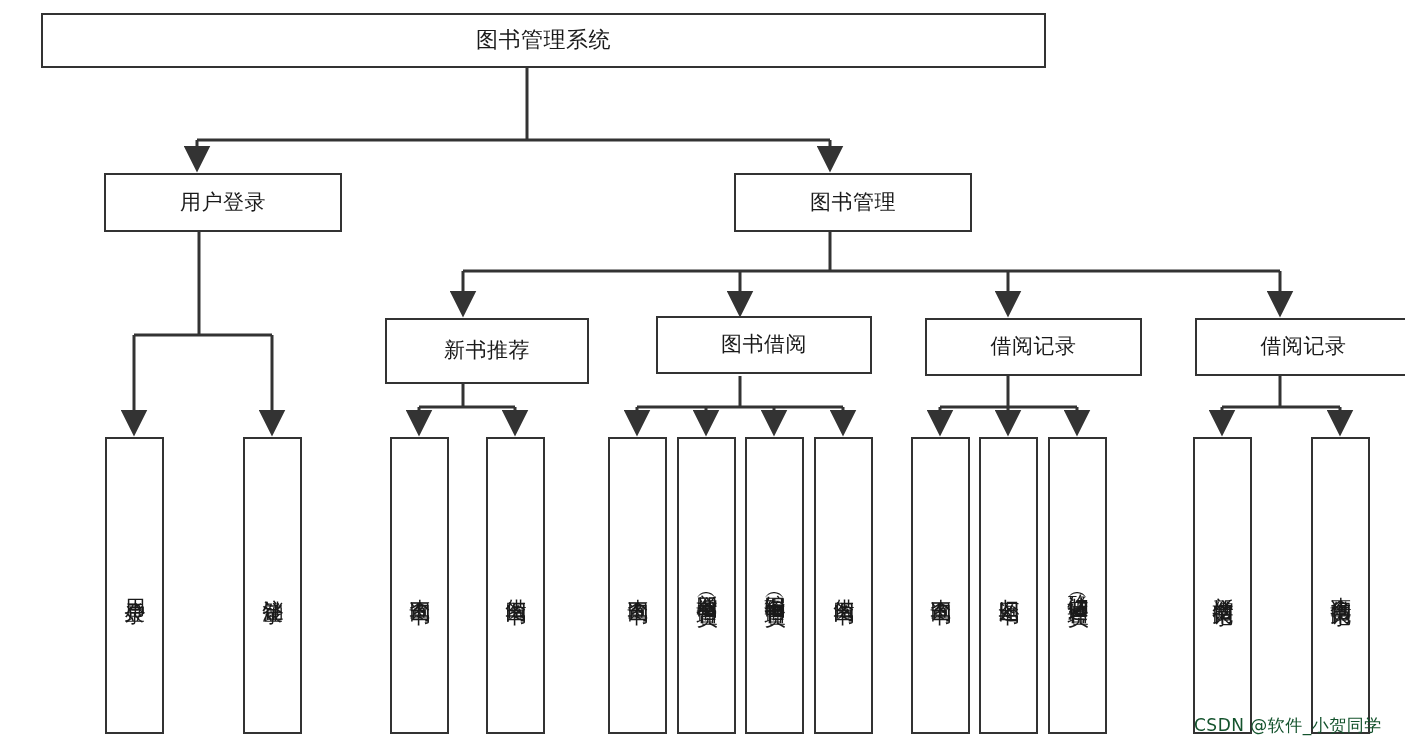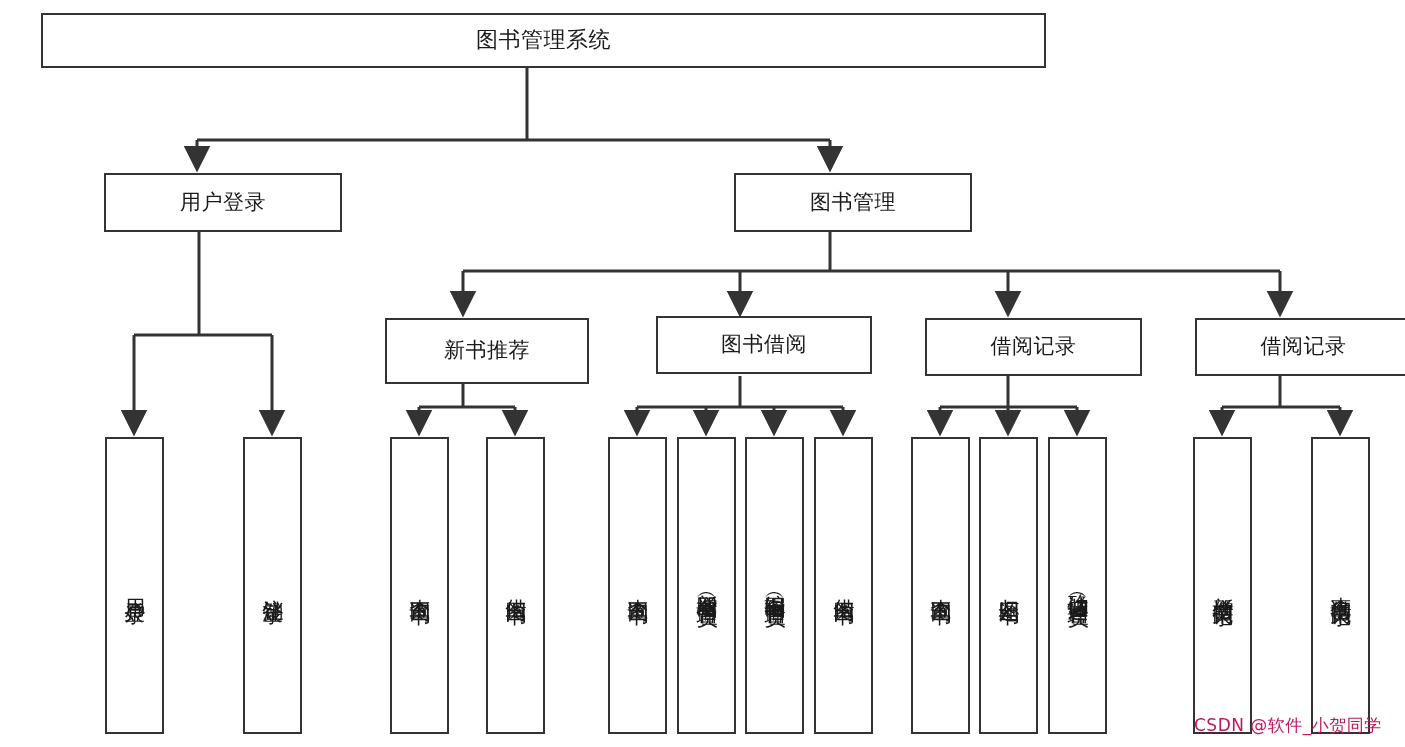--- a/index.html
+++ b/index.html
@@ -57,21 +57,21 @@
     justify-content: center;
     text-align: center;
   }
   .node-v .vlabel {
     writing-mode: vertical-rl;
     text-orientation: upright;
     display: block;
   }
   #watermark {
     position: absolute;
-    color: #be185d;
+    color: #14532d;
     font-size: 17px;
     white-space: nowrap;
     letter-spacing: 0.5px;
     z-index: 5;
   }
 </style>
 </head>
 <body>
 
 <div id="diagram-root">

